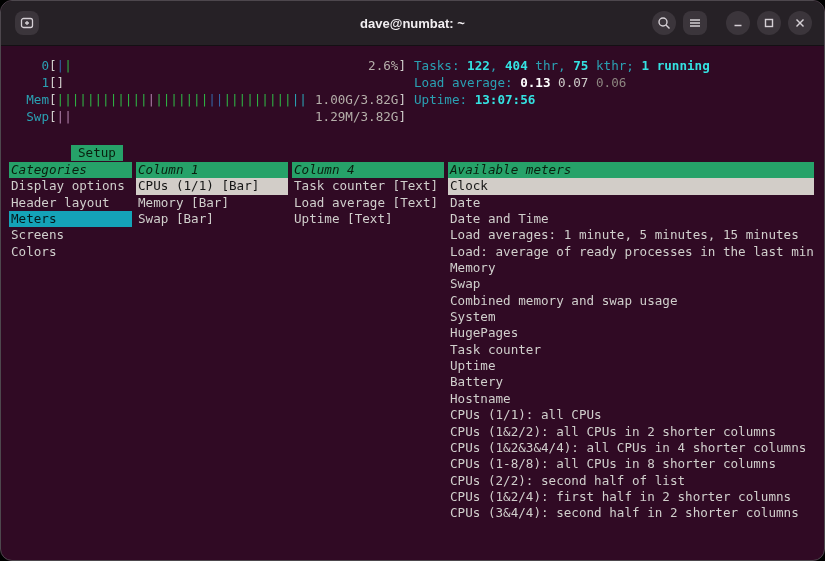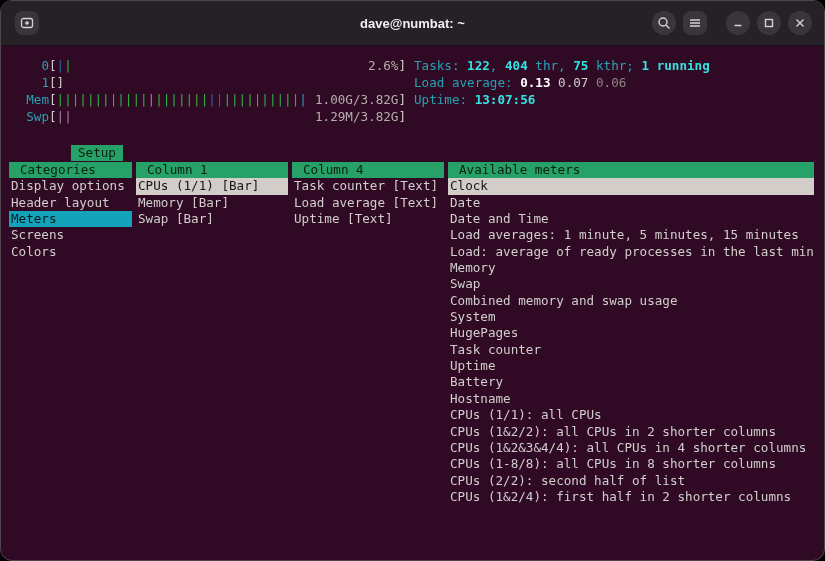--- a/index.html
+++ b/index.html
@@ -58,21 +58,21 @@
   
   .setup-tab{
     position:absolute; top:100px; left:25px; height:16.35px; line-height:16.35px;
     background:var(--header_green); color:#09200f; padding:0 7px;margin-left:45px;
   }
   .panels{position:absolute; top:117px; left:8px; right:18px; display:flex; gap:4px;}
   .panel{flex:none; display:flex; flex-direction:column;}
   .p-cat{width:123px;} .p-col1{width:152px;} .p-col2{width:152px;} .p-avail{flex:1;}
   .phdr{
     height:16.35px; line-height:16.35px; background:var(--header_green);
-    color:#09200f; padding-left:11px; white-space:pre; overflow:hidden;
+    color:#09200f; padding-left:2px; white-space:pre; overflow:hidden;font-style:italic;
   }
   .row{
     height:16.35px; line-height:16.35px; color:var(--text);
     padding-left:2px; white-space:pre; overflow:hidden;
   }
   .row.sel-cyan{background:var(--selection_cyan); color:#04191d;}
   .row.sel-gray{background:var(--selection_gray); color:#161616;}
   
   .footer{position:absolute; top:493px; left:8px; right:18px; height:17px; display:flex;margin-top:32px;}
   .fseg{display:flex; height:17px; line-height:17px; white-space:pre;}
@@ -221,20 +221,21 @@
             <div class="row">Task counter</div>
             <div class="row">Uptime</div>
             <div class="row">Battery</div>
             <div class="row">Hostname</div>
             <div class="row">CPUs (1/1): all CPUs</div>
             <div class="row">CPUs (1&amp;2/2): all CPUs in 2 shorter columns</div>
             <div class="row">CPUs (1&amp;2&amp;3&amp;4/4): all CPUs in 4 shorter columns</div>
             <div class="row">CPUs (1-8/8): all CPUs in 8 shorter columns</div>
             <div class="row">CPUs (2/2): second half of list</div>
             <div class="row">CPUs (1&amp;2/4): first half in 2 shorter columns</div>
+            <div class="row">CPUs (3&amp;4/4): second half in 2 shorter columns</div>
           </div>
       </div>
     </div>
 
     <div class="footer">
 
         <span class="fseg"><span class="fkey">F1</span><span class="fbox"></span></span>
 
         <span class="fseg"><span class="fkey">F2</span><span class="fbox"></span></span>
 

